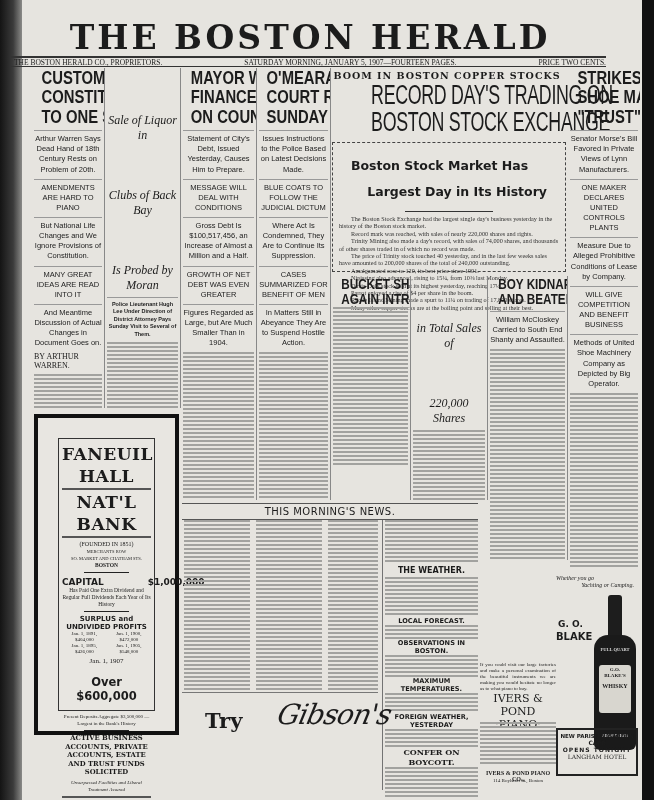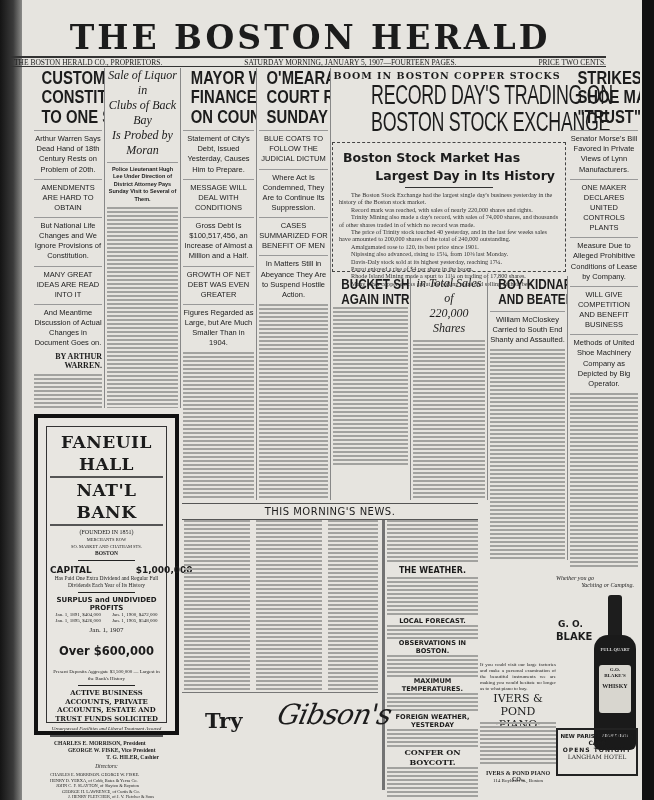--- a/index.html
+++ b/index.html
@@ -7,30 +7,30 @@
   .page{position:absolute;left:22px;top:0;width:620px;height:800px;background:#e6e4df;}
   .edge-left{position:absolute;left:0;top:0;width:22px;height:800px;background:linear-gradient(90deg,#141414,#3b3b3b 60%,#8a8a88);}
   .edge-right{position:absolute;right:0;top:0;width:12px;height:800px;background:#111;}
   .masthead{position:absolute;left:10px;top:20px;width:600px;text-align:center;font-family:"DejaVu Serif",serif;font-weight:bold;font-size:33px;letter-spacing:3px;line-height:36px;}
   .rule{position:absolute;left:10px;width:596px;border-top:1px solid #333;}
   .dateline{position:absolute;left:14px;top:58px;width:592px;font-size:7.5px;display:flex;justify-content:space-between;text-transform:uppercase;}
   .col{position:absolute;border-right:1px solid #888;padding:0 2px;box-sizing:border-box;overflow:hidden;}
   .hl{font-family:"Liberation Sans",sans-serif;font-weight:bold;text-align:center;line-height:1.02;transform:scaleX(.78);transform-origin:center;white-space:nowrap;}
   .hl.big{font-size:19px;}
   .deck{font-family:"Liberation Sans",sans-serif;font-size:7.5px;text-align:center;line-height:1.35;margin:4px 0;border-top:1px solid #999;padding-top:3px;}
-  .italic-hl{font-style:italic;text-align:center;font-size:12px;line-height:1.25;}
+  .italic-hl{font-style:italic;text-align:center;font-size:12px;line-height:1.25;margin-top:45px;}
   .filler{background:repeating-linear-gradient(180deg,#a2a29f 0 1.6px,transparent 1.6px 4px);}
-  .byline{font-size:8px;font-weight:bold;text-align:right;margin:4px 0;}
+  .byline{font-size:8px;font-weight:normal;text-align:left;margin:4px 0;}
   .box{position:absolute;border:2px solid #222;box-sizing:border-box;}
   .boom{position:absolute;left:332px;top:70px;width:230px;font-family:"DejaVu Serif",serif;font-weight:bold;font-size:9.5px;letter-spacing:1px;text-align:center;}
   .record{position:absolute;left:332px;top:82px;width:230px;text-align:center;font-family:"Liberation Sans",sans-serif;font-size:27px;line-height:27px;transform:scaleX(.66);transform-origin:center top;white-space:nowrap;font-weight:normal;letter-spacing:-0.5px;}
   .stockbox{left:332px;top:142px;width:234px;height:130px;border:1px dashed #444;padding:4px 6px;}
-  .stockbox h2{margin:4px;font-family:"DejaVu Sans",sans-serif;font-size:12.5px;line-height:14px;}
+  .stockbox h2{margin:12px;font-family:"DejaVu Sans",sans-serif;font-size:12.5px;line-height:14px;}
   .stockbox p{margin:0;font-size:6.2px;line-height:7.4px;color:#333;text-indent:12px;}
-  .bank{left:34px;top:414px;width:145px;height:321px;border:4px solid #111;padding:8px;text-align:center;background:#e8e6e1;}
+  .bank{left:34px;top:414px;width:145px;height:321px;border:4px solid #111;padding:20px;text-align:center;background:#e8e6e1;}
   .bank .inner{border:1px solid #333;height:100%;box-sizing:border-box;padding:4px 3px;}
   .bank .title{font-family:"DejaVu Serif",serif;font-size:17px;font-weight:bold;line-height:22px;letter-spacing:.5px;}
   .bank .sm{font-size:5.5px;line-height:7px;}
   .bank .cap{font-family:"DejaVu Sans",sans-serif;font-weight:bold;font-size:9px;display:flex;justify-content:space-between;margin-top:4px;gap:44px;}
   .bank .hr{border-top:1px solid #222;width:50%;margin:3px auto;}
   .bank .hr2{border-top:2px solid #555;margin:3px 0;}
   .bank .surplus{font-family:"DejaVu Sans",sans-serif;font-weight:bold;font-size:7px;}
   .bank .grid{display:grid;grid-template-columns:1fr 1fr;font-size:5px;line-height:6px;}
   .bank .over{font-family:"DejaVu Sans",sans-serif;font-weight:bold;font-size:11.5px;margin:10px 0;}
   .bank .active{font-family:"DejaVu Serif",serif;font-size:6.8px;line-height:8.5px;font-weight:bold;}
@@ -61,21 +61,21 @@
   <span>SATURDAY MORNING, JANUARY 5, 1907—FOURTEEN PAGES.</span>
   <span>PRICE TWO CENTS.</span>
 </div>
 <div class="rule" style="top:66px;"></div>
 
 <div class="col" style="left:32px;top:68px;width:73px;height:340px;">
   <div class="hl big">CUSTOM PUSHING</div>
   <div class="hl big">CONSTITUTION</div>
   <div class="hl big">TO ONE SIDE</div>
   <div class="deck">Arthur Warren Says Dead Hand of 18th Century Rests on Problem of 20th.</div>
-  <div class="deck">AMENDMENTS ARE HARD TO OBTAIN</div>
+  <div class="deck">AMENDMENTS ARE HARD TO PIANO</div>
   <div class="deck">But National Life Changes and We Ignore Provisions of Constitution.</div>
   <div class="deck">MANY GREAT IDEAS ARE READ INTO IT</div>
   <div class="deck">And Meantime Discussion of Actual Changes in Document Goes on.</div>
   <div class="byline">BY ARTHUR WARREN.</div>
   <div class="filler" style="height:90px;"></div>
 
 </div>
 
 <div class="col" style="left:105px;top:68px;width:76px;height:340px;">
   <div class="italic-hl">Sale of Liquor in</div>
@@ -94,20 +94,21 @@
   <div class="deck">Gross Debt Is $100,517,456, an Increase of Almost a Million and a Half.</div>
   <div class="deck">GROWTH OF NET DEBT WAS EVEN GREATER</div>
   <div class="deck">Figures Regarded as Large, but Are Much Smaller Than in 1904.</div>
   <div class="filler" style="height:250px;"></div>
 </div>
 
 <div class="col" style="left:257px;top:68px;width:74px;height:432px;">
   <div class="hl big">O'MEARA BOWS TO</div>
   <div class="hl big">COURT RULE ON</div>
   <div class="hl big">SUNDAY LAW</div>
+  <div class="deck">Issues Instructions to the Police Based on Latest Decisions Made.</div>
   <div class="deck">BLUE COATS TO FOLLOW THE JUDICIAL DICTUM</div>
   <div class="deck">Where Act Is Condemned, They Are to Continue Its Suppression.</div>
   <div class="deck">CASES SUMMARIZED FOR BENEFIT OF MEN</div>
   <div class="deck">In Matters Still in Abeyance They Are to Suspend Hostile Action.</div>
   <div class="filler" style="height:250px;"></div>
 </div>
 
 <div class="boom">BOOM IN BOSTON COPPER STOCKS</div>
 <div class="record">
   <div>RECORD DAY'S TRADING ON</div>
@@ -203,21 +204,21 @@
     <div class="dirs" style="padding-left:6px;">EDWARD A. RICH, of E. A. Rich &amp; Co.</div>
     <div class="dirs" style="padding-left:12px;">ROBT. W. WILLIAMSON, of Williamson &amp; Hooper</div>
 
   </div>
 </div>
 
 <div class="morning">THIS MORNING'S NEWS.</div>
 <div class="filler" style="position:absolute;left:184px;top:520px;width:66px;height:170px;"></div>
 <div class="filler" style="position:absolute;left:256px;top:520px;width:66px;height:170px;"></div>
 <div class="filler" style="position:absolute;left:328px;top:520px;width:50px;height:170px;"></div>
-<div style="position:absolute;left:382px;top:520px;width:96px;height:270px;border-left:3px solid #737373;padding-left:2px;box-sizing:border-box;">
+<div style="position:absolute;left:382px;top:520px;width:96px;height:270px;border-left:1px solid #737373;padding-left:2px;box-sizing:border-box;">
   <div class="filler" style="height:44px;"></div>
   <div class="weather-title" style="font-size:8px;margin:2px 0;">THE WEATHER.</div>
   <div class="filler" style="height:40px;"></div>
   <div class="weather-title">LOCAL FORECAST.</div>
   <div class="filler" style="height:14px;"></div>
   <div class="weather-title">OBSERVATIONS IN BOSTON.</div>
   <div class="filler" style="height:22px;"></div>
   <div class="weather-title">MAXIMUM TEMPERATURES.</div>
   <div class="filler" style="height:20px;"></div>
   <div class="weather-title">FOREIGN WEATHER, YESTERDAY</div>

